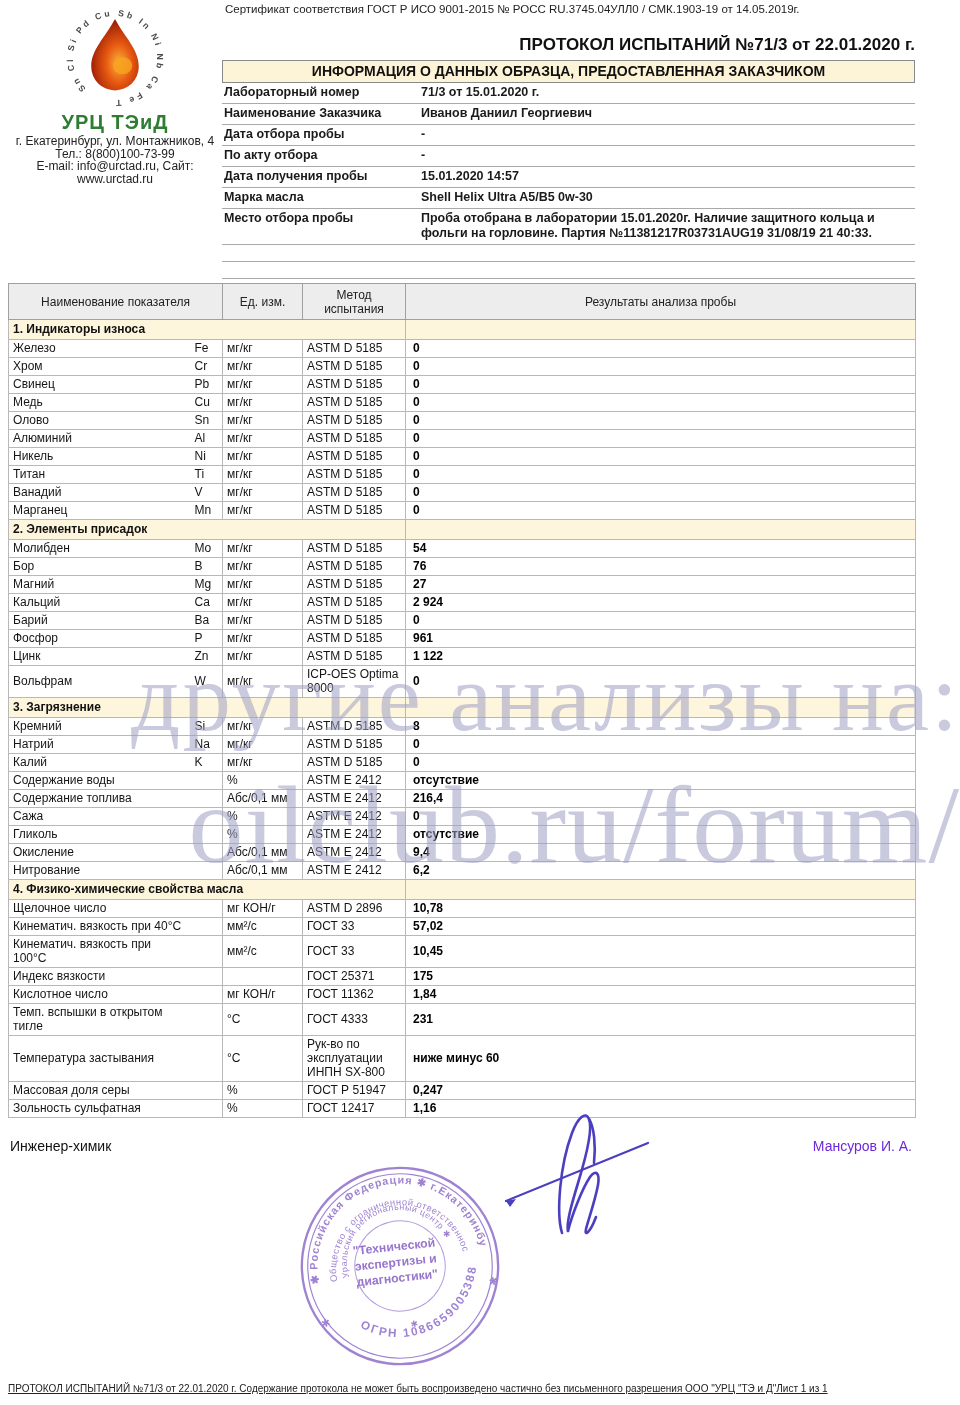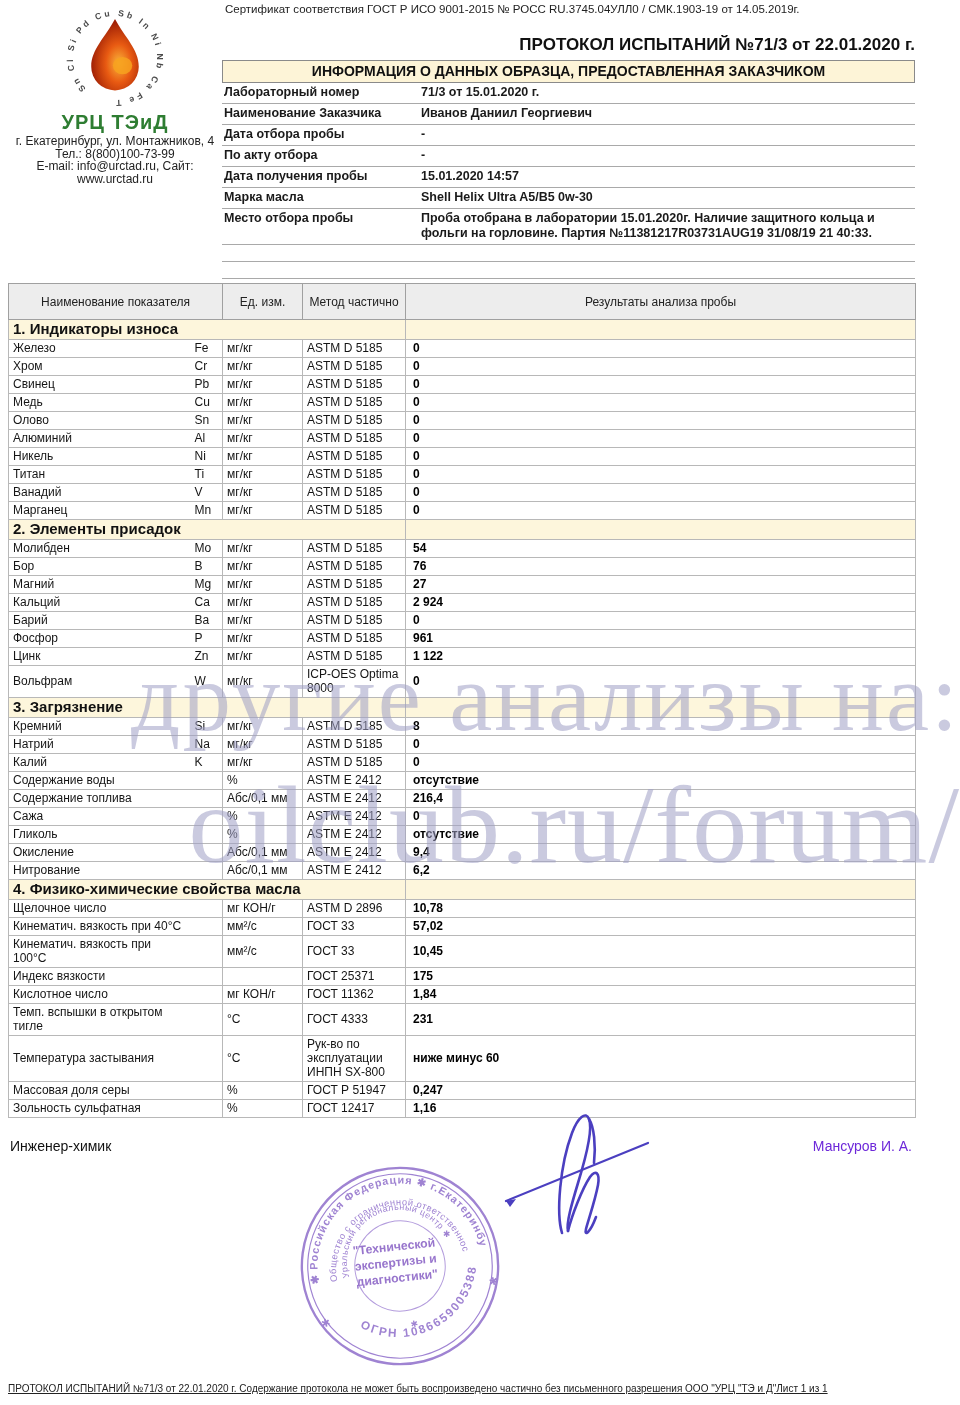--- a/index.html
+++ b/index.html
@@ -36,21 +36,21 @@
   table.res col.c1 { width:182px; } table.res col.c1b { width:32px; }
   table.res col.c2 { width:80px; }  table.res col.c3 { width:103px; }
   table.res col.c4 { width:510px; }
   table.res th { background:#ededed; border:1px solid #a0a0a0; font-size:12px; font-weight:normal;
                  color:#222; text-align:center; padding:3px 2px; height:36px; line-height:14px; }
   table.res td { border:1px solid #b8b8b8; border-top:1px solid #c6c6c6; font-size:12px;
                  padding:1px 4px 2px 4px; line-height:14px; vertical-align:middle; color:#151515; }
   table.res td.name   { border-right:none; }
   table.res td.symbol { border-left:none; padding-right:14px; text-align:left; }
   table.res td.result { font-weight:bold; padding-left:7px; color:#000; }
-  table.res tr.section td { background:#fdf6dc; font-weight:bold; font-size:15px;
+  table.res tr.section td { background:#fdf6dc; font-weight:bold; font-size:12px;
                             padding:2px 4px 3px 4px; color:#111; }
 
   
   .wm { position:absolute; left:0; width:960px; text-align:right; z-index:5; pointer-events:none;
         font-family:"Liberation Serif", serif; color:rgba(158,158,196,0.55); white-space:nowrap; }
   .wm1 { top:642px; font-size:97px; letter-spacing:2px; }
   .wm2 { top:762px; font-size:110px; letter-spacing:1px; }
 
   
   .sig-left  { position:absolute; left:10px;  top:1138px; font-size:14px; color:#111; }
@@ -149,21 +149,21 @@
           <col class="c1">
           <col class="c1b">
           <col class="c2">
           <col class="c3">
           <col class="c4">
         </colgroup>
       <thead>
         <tr>
           <th colspan="2">Наименование показателя</th>
           <th>Ед. изм.</th>
-          <th>Метод частично</th>
+          <th>Метод испытания</th>
           <th>Результаты анализа пробы</th>
         </tr>
       </thead>
       <tbody>
           <tr class="section">
             <td colspan="4">1. Индикаторы износа</td>
             <td></td>
           </tr>
           <tr>
             <td class="name">Железо</td>

